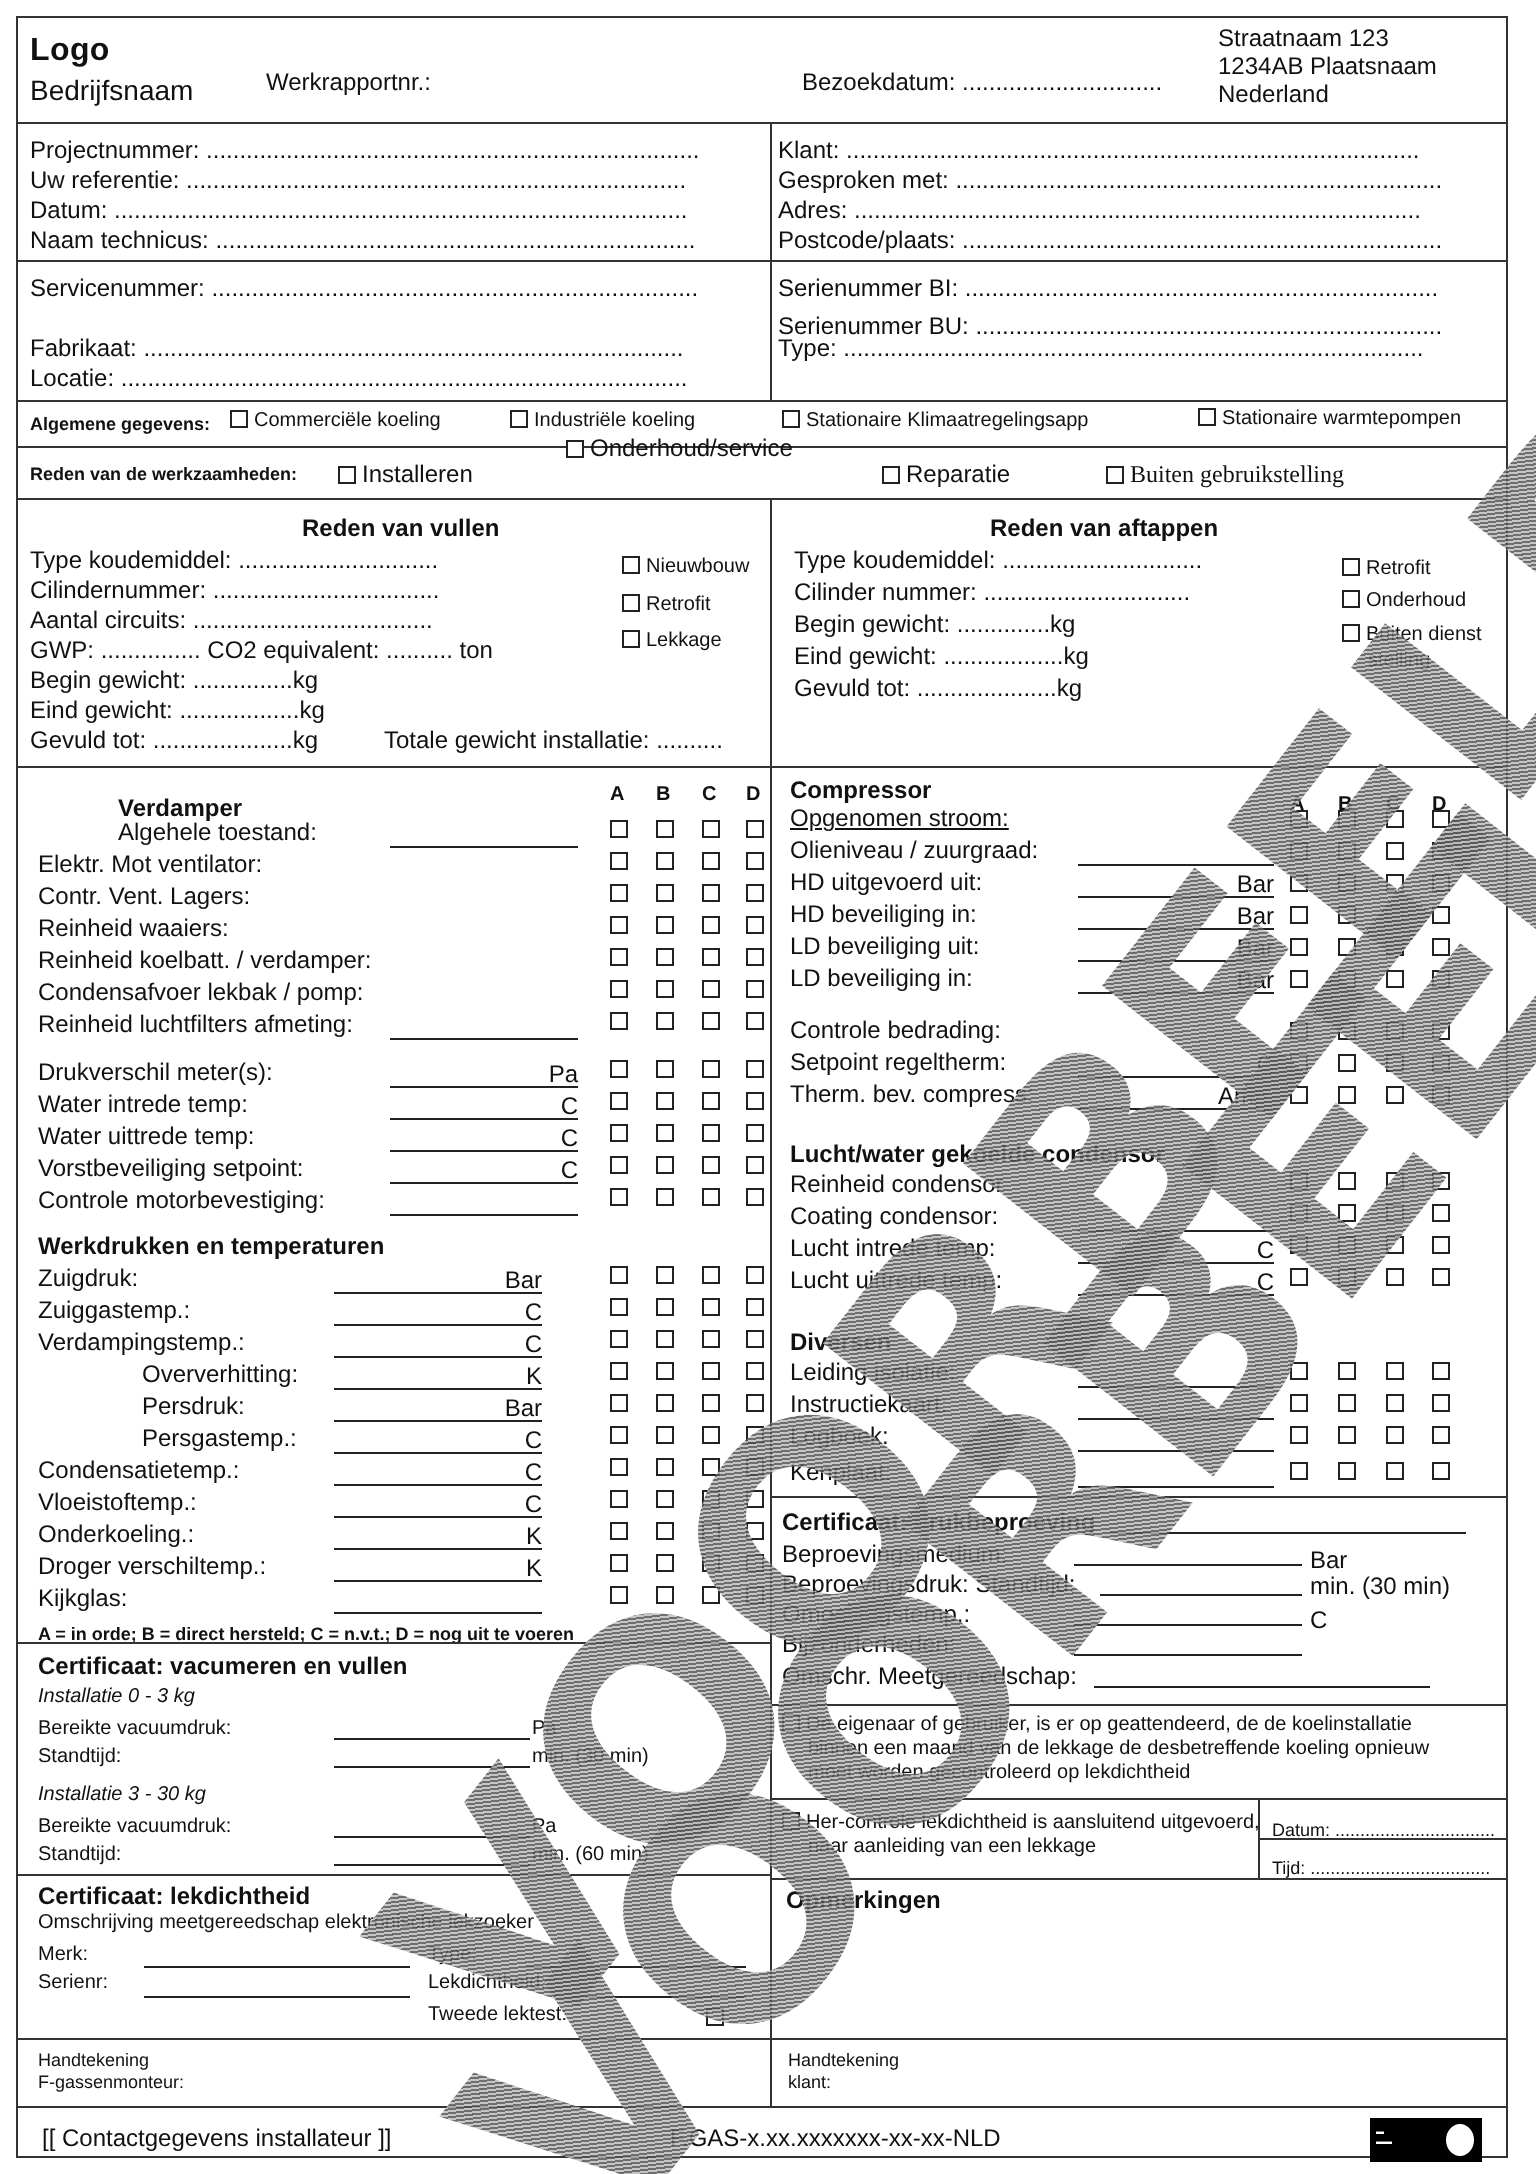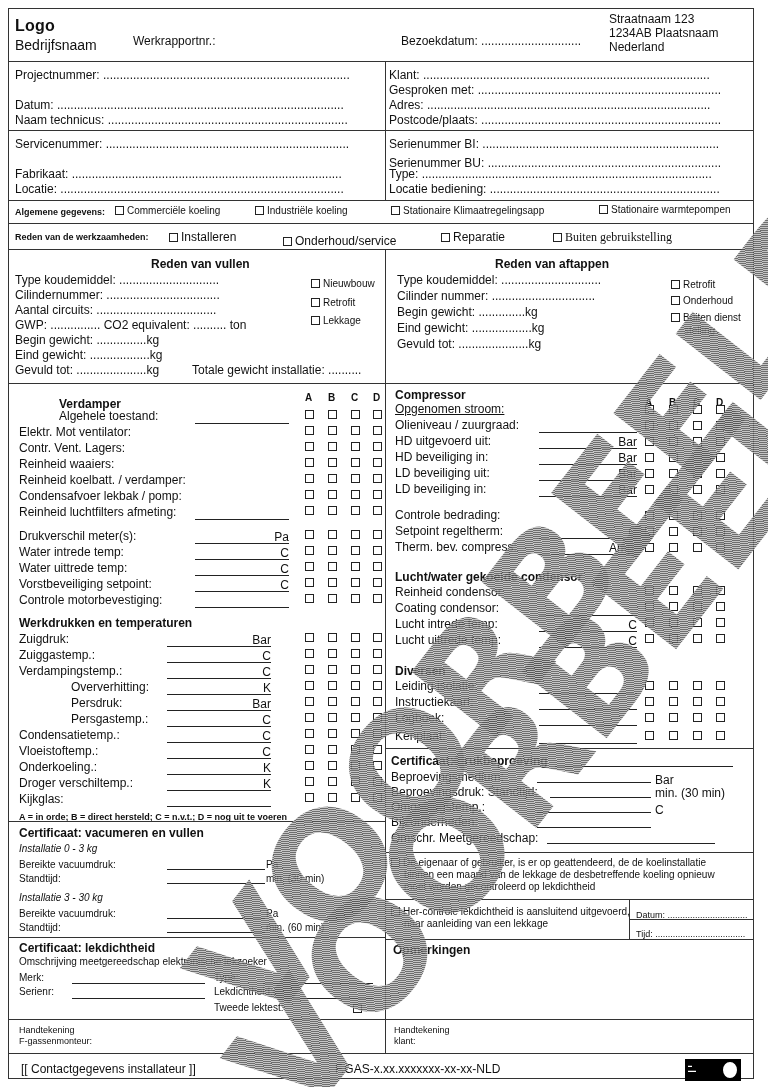--- a/index.html
+++ b/index.html
@@ -35,47 +35,47 @@
   <div class="t" style="left:6px;top:28px;font-size:14px;line-height:16px;">Bedrijfsnaam</div>
   <div class="t" style="left:124px;top:25px;">Werkrapportnr.:</div>
   <div class="t" style="left:392px;top:25px;">Bezoekdatum: ..............................</div>
   <div class="t" style="left:600px;top:3px;">Straatnaam 123</div>
   <div class="t" style="left:600px;top:17px;">1234AB Plaatsnaam</div>
   <div class="t" style="left:600px;top:31px;">Nederland</div>
   <div class="hline" style="top:52px;"></div>
 
   <div class="vline" style="left:376px;top:52px;height:140px;"></div>
   <div class="t" style="left:6px;top:59px;">Projectnummer: ..........................................................................</div>
+  <div class="t" style="left:6px;top:74px;">Uw referentie: ...........................................................................</div>
   <div class="t" style="left:6px;top:89px;">Datum: ......................................................................................</div>
   <div class="t" style="left:6px;top:104px;">Naam technicus: ........................................................................</div>
   <div class="t" style="left:380px;top:59px;">Klant: ......................................................................................</div>
   <div class="t" style="left:380px;top:74px;">Gesproken met: .........................................................................</div>
   <div class="t" style="left:380px;top:89px;">Adres: .....................................................................................</div>
   <div class="t" style="left:380px;top:104px;">Postcode/plaats: ........................................................................</div>
   <div class="hline" style="top:121px;"></div>
 
   <div class="t" style="left:6px;top:128px;">Servicenummer: .........................................................................</div>
   <div class="t" style="left:6px;top:158px;">Fabrikaat: .................................................................................</div>
   <div class="t" style="left:6px;top:173px;">Locatie: .....................................................................................</div>
   <div class="t" style="left:380px;top:128px;">Serienummer BI: .......................................................................</div>
   <div class="t" style="left:380px;top:147px;">Serienummer BU: ......................................................................</div>
   <div class="t" style="left:380px;top:158px;">Type: .......................................................................................</div>
-  <div class="t" style="left:380px;top:173px;">Locatie bediening: .....................................................................</div>
   <div class="hline" style="top:191px;"></div>
 
   <div class="t xs b" style="left:6px;top:198px;">Algemene gegevens:</div>
   <div class="t sm" style="left:106px;top:196px;"><span class="cb"></span><span>Commerciële koeling</span></div>
   <div class="t sm" style="left:246px;top:196px;"><span class="cb"></span><span>Industriële koeling</span></div>
   <div class="t sm" style="left:382px;top:196px;"><span class="cb"></span><span>Stationaire Klimaatregelingsapp</span></div>
   <div class="t sm" style="left:590px;top:195px;"><span class="cb"></span><span>Stationaire warmtepompen</span></div>
   <div class="hline" style="top:214px;"></div>
 
   <div class="t xs b" style="left:6px;top:223px;">Reden van de werkzaamheden:</div>
   <div class="t" style="left:160px;top:221px;"><span class="cb"></span><span>Installeren</span></div>
-  <div class="t" style="left:274px;top:225px;"><span class="cb"></span><span>Onderhoud/service</span></div>
+  <div class="t" style="left:274px;top:208px;"><span class="cb"></span><span>Onderhoud/service</span></div>
   <div class="t" style="left:432px;top:221px;"><span class="cb"></span><span>Reparatie</span></div>
   <div class="t" style="left:544px;top:221px;font-family:Liberation Serif, serif;"><span class="cb"></span><span>Buiten gebruikstelling</span></div>
   <div class="hline" style="top:240px;"></div>
 
   <div class="vline" style="left:376px;top:240px;height:134px;"></div>
   <div class="t b" style="left:142px;top:248px;">Reden van vullen</div>
   <div class="t" style="left:6px;top:264px;">Type koudemiddel: ..............................</div>
   <div class="t" style="left:6px;top:279px;">Cilindernummer: ..................................</div>
   <div class="t" style="left:6px;top:294px;">Aantal circuits: ....................................</div>
   <div class="t" style="left:6px;top:309px;">GWP: ...............    CO2 equivalent: .......... ton</div>

